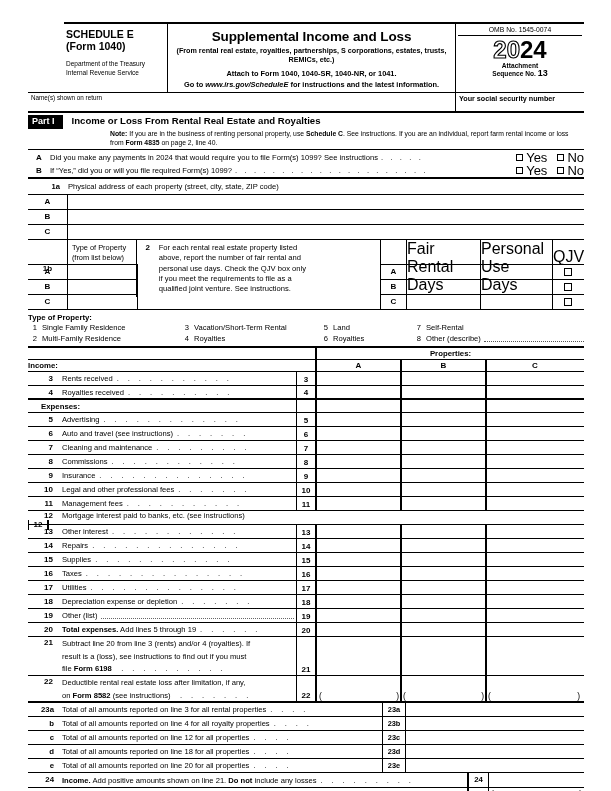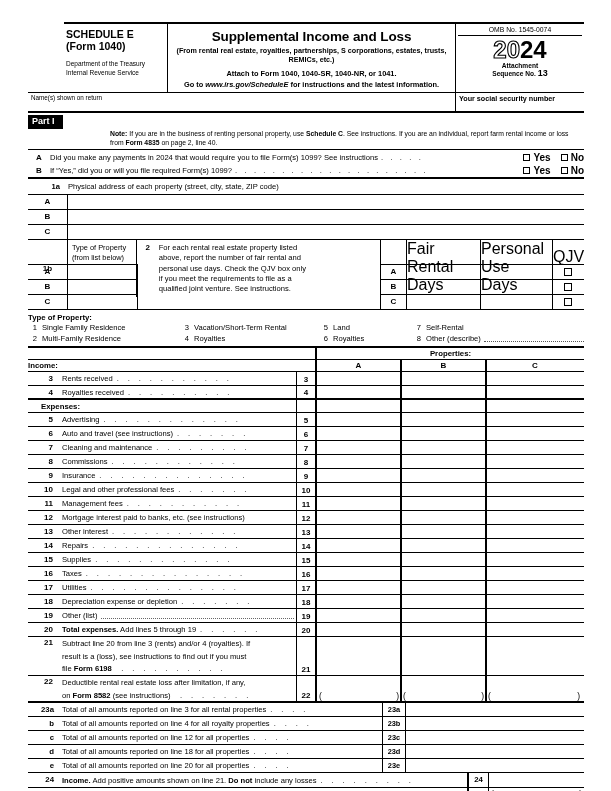--- a/index.html
+++ b/index.html
@@ -45,21 +45,21 @@
   .note { font-size:6.8px; line-height:8.6px; margin-left:82px; margin-top:0px; padding-right:4px;}
 
   
   .qrow { display:flex; align-items:center; font-size:7.6px; height:13px; }
   .qrow .ltr { width:22px; text-align:center; font-weight:bold; font-size:8px; }
   .qrow .qtext { white-space:nowrap; }
   .dots { flex:1; overflow:hidden; white-space:nowrap; font-size:7.6px;
           letter-spacing:2.6px; color:#000; padding:0 3px; }
   .ckgrp { display:flex; align-items:center; gap:3px; margin-left:4px; }
   .ckbox { width:7px; height:7px; border:1px solid #000; display:inline-block; background:#fff; }
-  .cklabel { font-size:10px; font-weight:bold; margin-right:7px; }
+  .cklabel { font-size:13px; font-weight:normal; margin-right:7px; }
 
   
   .l1a { display:flex; font-size:7.6px; padding:3px 0 3px 0; }
   .l1a .n { width:40px; text-align:right; font-weight:bold; padding-right:8px; }
   .abcrow { display:flex; height:15px; border-top:1px solid #000; }
   .abcrow .ltr { width:40px; border-right:1px solid #000; text-align:center;
                  font-size:8px; font-weight:bold; line-height:14px; }
   .abcrow .fill { flex:1; }
   .c1b   { width:40px; border-right:1px solid #000; }
   .ctype { width:69px; border-right:1px solid #000; }
@@ -158,20 +158,21 @@
     </div>
   </div>
 
   <div class="namerow">
     <div class="l"><span>Name(s) shown on return</span></div>
     <div class="r"><span>Your social security number</span></div>
   </div>
 
   <div class="partbar">
     <div class="part-tag">Part I</div>
+    <div class="part-title">Income or Loss From Rental Real Estate and Royalties</div>
   </div>
   <div class="note">
     <span class="b">Note:</span><span> If you are in the business of renting personal property, use </span><span class="b">Schedule C</span><span>. See instructions. If you are an individual, report farm rental income or loss from </span><span class="b">Form 4835</span><span> on page 2, line 40.</span>
   </div>
 
   <div style="border-top:1px solid #000; margin-top:2px; padding-top:1px;">
     <div class="qrow">
       <div class="ltr">A</div>
       <div class="qtext">Did you make any payments in 2024 that would require you to file Form(s) 1099? See instructions</div>
       <div class="dots">. . . . .</div>
@@ -454,21 +455,21 @@
             <div class="lab">
               <div class="n">11</div>
               <div class="tx">Management fees</div>
               <div class="leader">. . . . . . . . . . .</div>
             </div>
             <div class="numbox">11</div>
             <div class="cA"></div>
             <div class="cB"></div>
             <div class="cC"></div>
           </div>
-          <div class="grow rowline" style="height: 14px;">
+          <div class="grow rowline" style="height: 14px; flex-direction: column;">
             <div class="lab">
               <div class="n">12</div>
               <div class="tx">Mortgage interest paid to banks, etc. (see instructions)</div>
               <div class="leader"></div>
             </div>
             <div class="numbox">12</div>
             <div class="cA"></div>
             <div class="cB"></div>
             <div class="cC"></div>
           </div>

